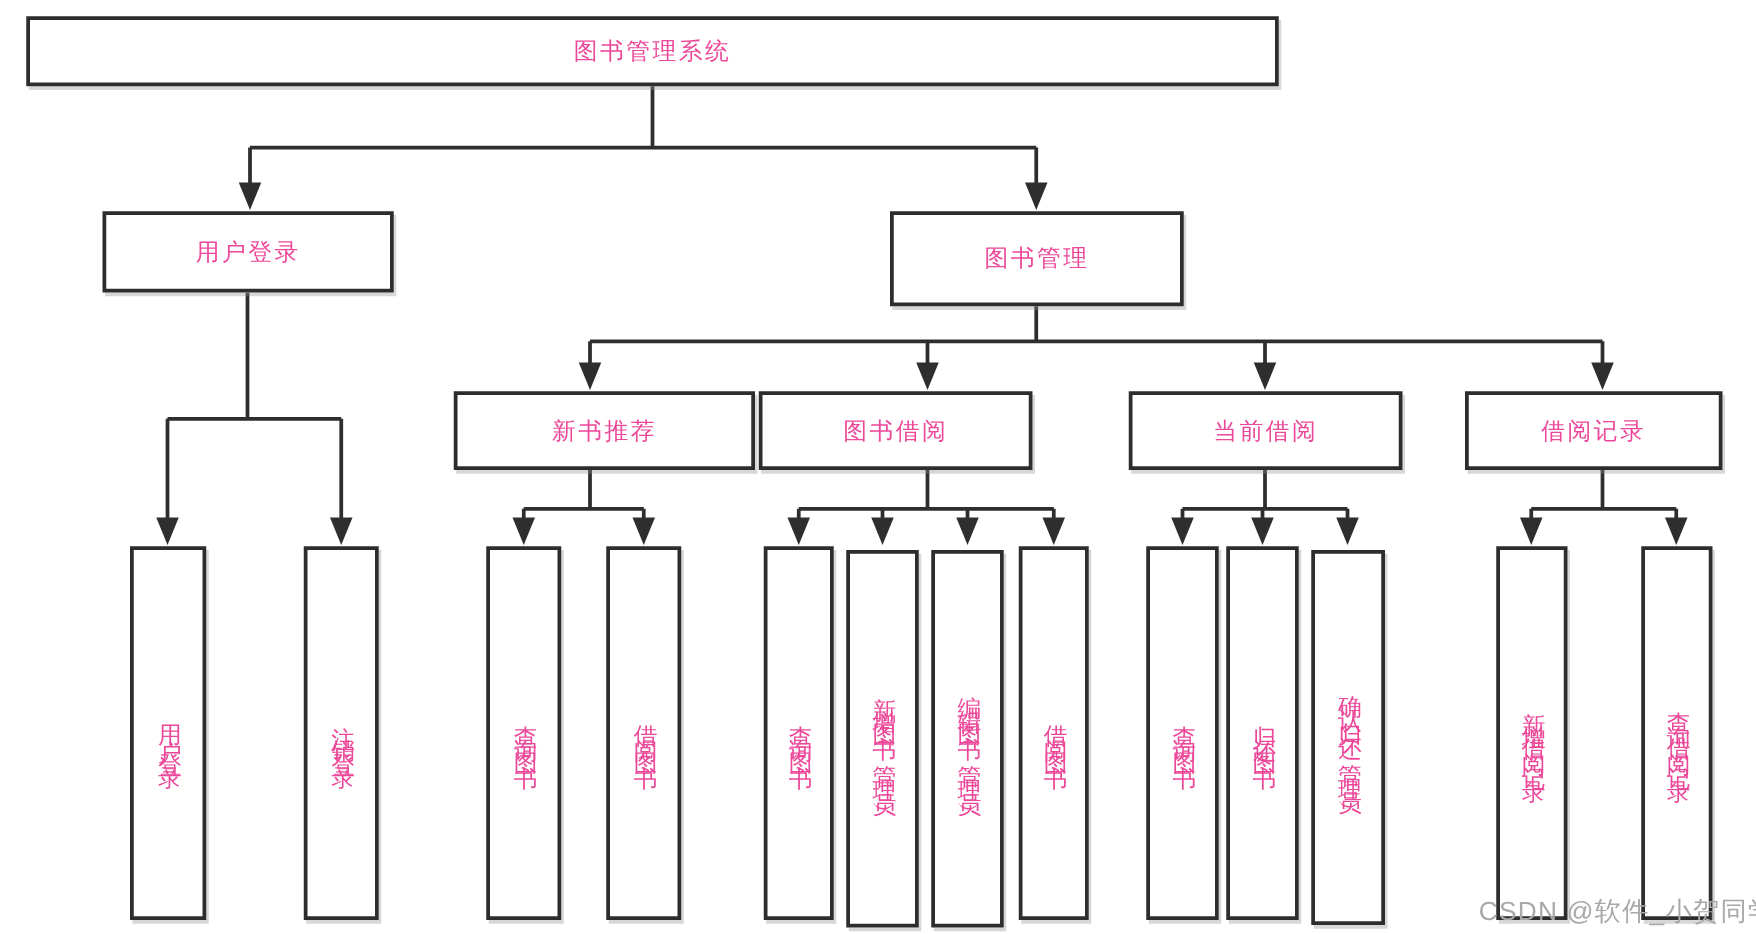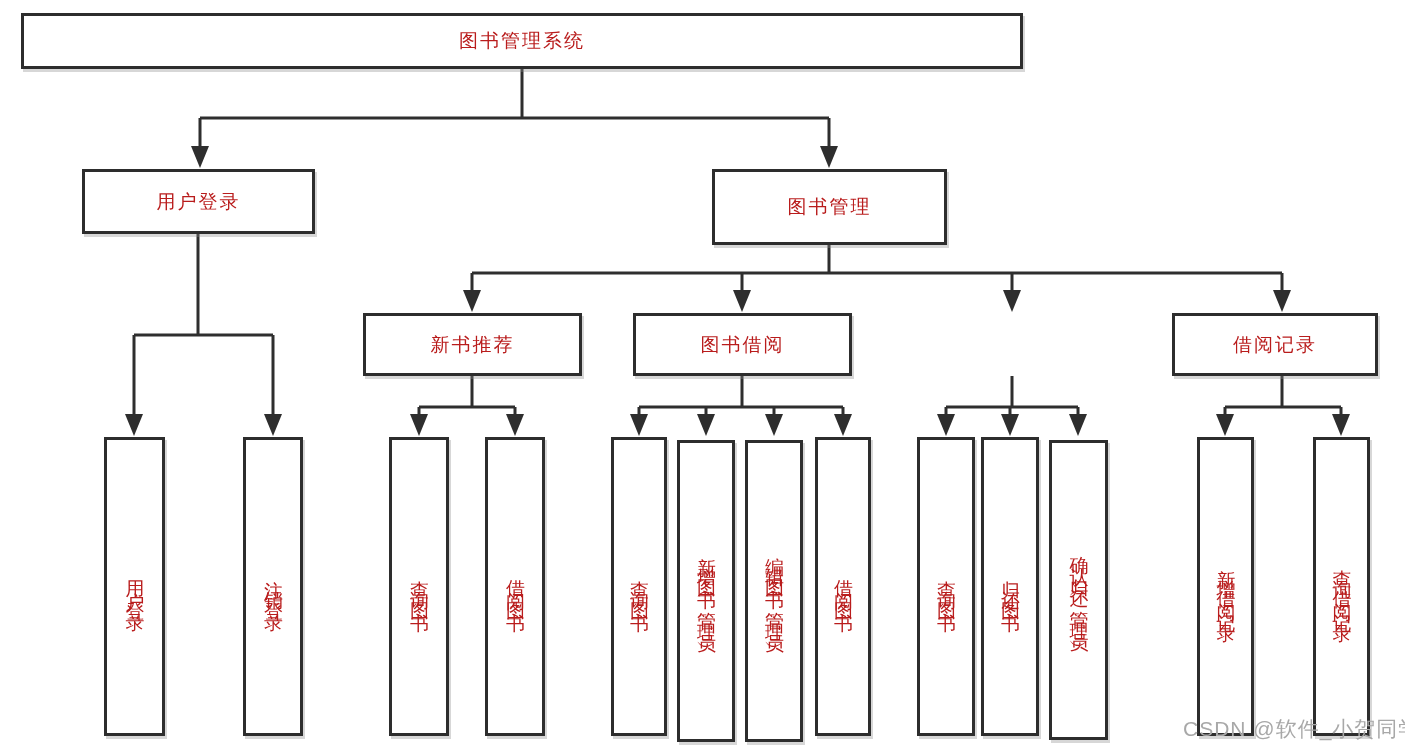--- a/index.html
+++ b/index.html
@@ -3,21 +3,21 @@
 <meta charset="utf-8">
 <style>
   html,body{margin:0;padding:0;background:#ffffff;}
   #canvas{
     position:relative;width:1405px;height:747px;background:#ffffff;overflow:hidden;
     font-family:"Liberation Sans","DejaVu Sans",sans-serif;
   }
   #wires{position:absolute;left:0;top:0;width:1405px;height:747px;}
   .node{
     position:absolute;box-sizing:border-box;background:#ffffff;
-    border:3px solid #2d2d2d;color:#b91c1c;
+    border:3px solid #2d2d2d;color:#ec4899;
     display:flex;align-items:center;justify-content:center;
     box-shadow:2px 3px 0 rgba(140,140,140,0.35);
     z-index:2;
   }
   .h-node span{font-size:19px;letter-spacing:2px;white-space:nowrap;}
   .v-node span{
     writing-mode:vertical-rl;text-orientation:mixed;
     font-size:19px;letter-spacing:11px;line-height:1.1;white-space:nowrap;
   }
   .watermark{
@@ -67,25 +67,28 @@
     <span>图书管理系统</span>
   </div>
 
   <div class="node h-node" style="left:82px;top:169px;width:233px;height:65px">
     <span>用户登录</span>
   </div>
   <div class="node h-node" style="left:712px;top:169px;width:235px;height:76px">
     <span>图书管理</span>
   </div>
 
-  <div class="node h-node" style="left:363px;top:313px;width:219px;height:63px">
+  <div class="node h-node" style="left:363px;top:313px;width:241px;height:63px">
     <span>新书推荐</span>
   </div>
-  <div class="node h-node" style="left:633px;top:313px;width:219px;height:63px">
+  <div class="node h-node" style="left:607px;top:313px;width:219px;height:63px">
     <span>图书借阅</span>
+  </div>
+  <div class="node h-node" style="left:903px;top:313px;width:219px;height:63px">
+    <span>当前借阅</span>
   </div>
   <div class="node h-node" style="left:1172px;top:313px;width:206px;height:63px">
     <span>借阅记录</span>
   </div>
 
   <div class="node v-node" style="left:104px;top:437px;width:61px;height:299px">
     <span>用户登录</span>
   </div>
   <div class="node v-node" style="left:243px;top:437px;width:60px;height:299px">
     <span>注销登录</span>

